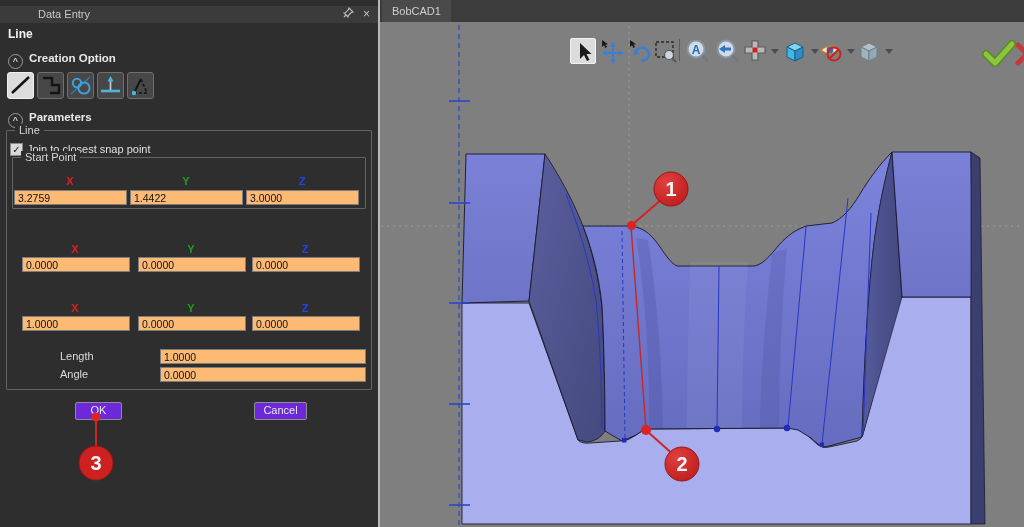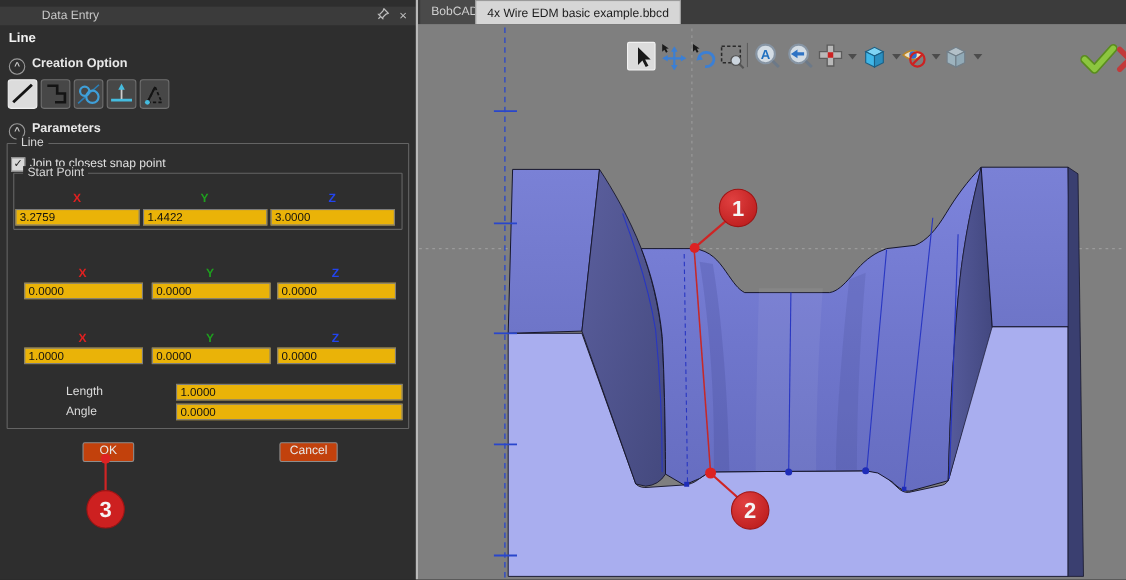--- a/index.html
+++ b/index.html
@@ -16,27 +16,27 @@
   .sec-head{position:absolute;left:8px;font-size:11.5px;font-weight:bold;color:#e8e8e8;}
   .sec-head .circ{display:inline-block;width:13px;height:13px;border:1px solid #9a9a9a;border-radius:50%;
      color:#cccccc;font-size:9px;line-height:12px;text-align:center;vertical-align:-2px;margin-right:6px;}
   .toolbtn{position:absolute;top:72px;width:27px;height:27px;background:#474747;border:1px solid #6f6f6f;
      border-radius:3px;box-sizing:border-box;}
   .toolbtn.sel{background:#dcdcdc;border-color:#f0f0f0;}
   .group{position:absolute;border:1px solid #646464;border-radius:1px;}
   .group>.glabel{position:absolute;top:-7px;left:8px;background:#2e2e2e;padding:0 4px;
      font-size:11px;color:#d6d6d6;line-height:12px;}
   .axis-lab{position:absolute;font-size:11px;font-weight:bold;width:30px;text-align:center;}
-  input.val{position:absolute;height:13px;background:#eab308;border:1px solid #7d7d7d;
+  input.val{position:absolute;height:13px;background:#fdba74;border:1px solid #7d7d7d;
      font-family:"Liberation Sans",sans-serif;font-size:10.5px;color:#111;padding:0 3px;box-sizing:content-box;}
   .chkbox{position:absolute;left:10px;top:143px;width:11px;height:11px;background:#d9d9d9;
      border:1px solid #8a8a8a;font-size:10px;line-height:11px;text-align:center;color:#222;}
   .chklab{position:absolute;left:27px;top:143px;font-size:11px;color:#e0e0e0;}
   .fieldlab{position:absolute;font-size:11px;color:#dcdcdc;text-align:left;width:95px;}
-  .btn{position:absolute;height:16px;background:#c2410c;border:1px solid #8d8d8d;border-radius:2px;
+  .btn{position:absolute;height:16px;background:#6d28d9;border:1px solid #8d8d8d;border-radius:2px;
      color:#e8e8e8;font-size:11px;text-align:center;line-height:15px;}
   
   #tabsbar{position:absolute;left:380px;top:0;width:644px;height:22px;background:#3c3c3c;}
   .tab{position:absolute;top:0;height:22px;line-height:22px;font-size:11px;padding:0 10px;}
   .tab.inactive{background:#4a4a4a;color:#cfcfcf;left:2px;}
   .tab.active{background:#d6d6d6;color:#1c1c1c;left:52px;border:1px solid #9a9a9a;border-bottom:none;
      box-sizing:border-box;}
   #viewport{position:absolute;left:380px;top:22px;width:644px;height:505px;background:#7f7f7f;}
   .tbicon{position:absolute;top:38px;width:26px;height:26px;}
   .tbicon.selbox{background:#dcdcdc;border:1px solid #f2f2f2;border-radius:2px;box-sizing:border-box;}
@@ -145,21 +145,20 @@
       <line x1="26" y1="12" x2="26" y2="58" stroke="#cf2424" stroke-width="2"></line>
       <circle cx="26" cy="12" r="4.5" fill="#dd2222"></circle>
       <circle cx="26" cy="58" r="17" fill="#cd2020" stroke="#9e1414" stroke-width="1"></circle>
       <text x="26" y="65" text-anchor="middle" font-size="20" font-weight="bold" fill="#f5f5f5" font-family="Liberation Sans, sans-serif">3</text>
     </svg>
   </div>
   <div id="panel-divider"></div>
 
   <div id="tabsbar">
     <div class="tab inactive">BobCAD1</div>
-    <div class="tab active">4x Wire EDM basic example.bbcd</div>
   </div>
 
   <div id="viewport">
     <svg width="644" height="505" viewBox="380 22 644 505">
       <defs>
         <linearGradient id="wallGrad" x1="0" y1="0" x2="0" y2="1">
           <stop offset="0" stop-color="#7d84dc"></stop>
             <stop offset="0.55" stop-color="#6f76cc"></stop>
           <stop offset="1" stop-color="#666dc0"></stop>
         </linearGradient>

